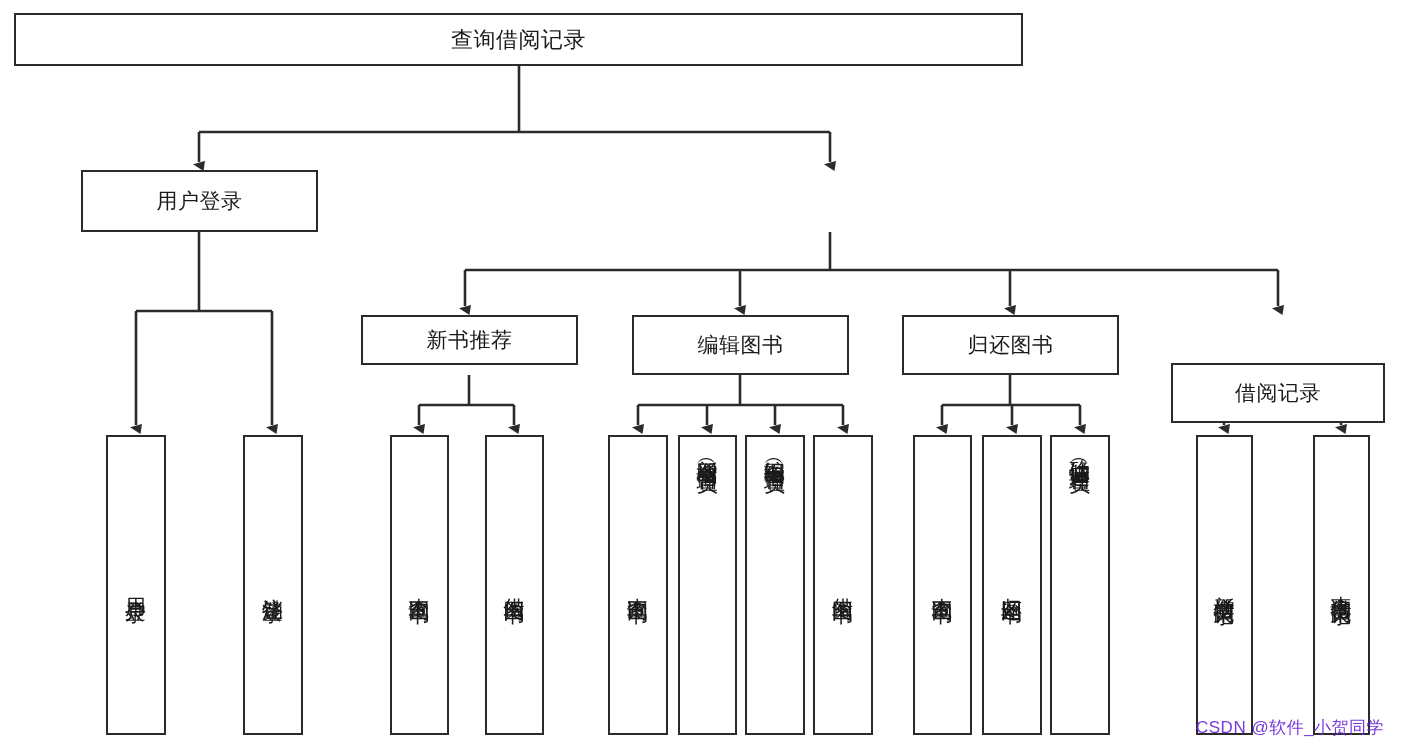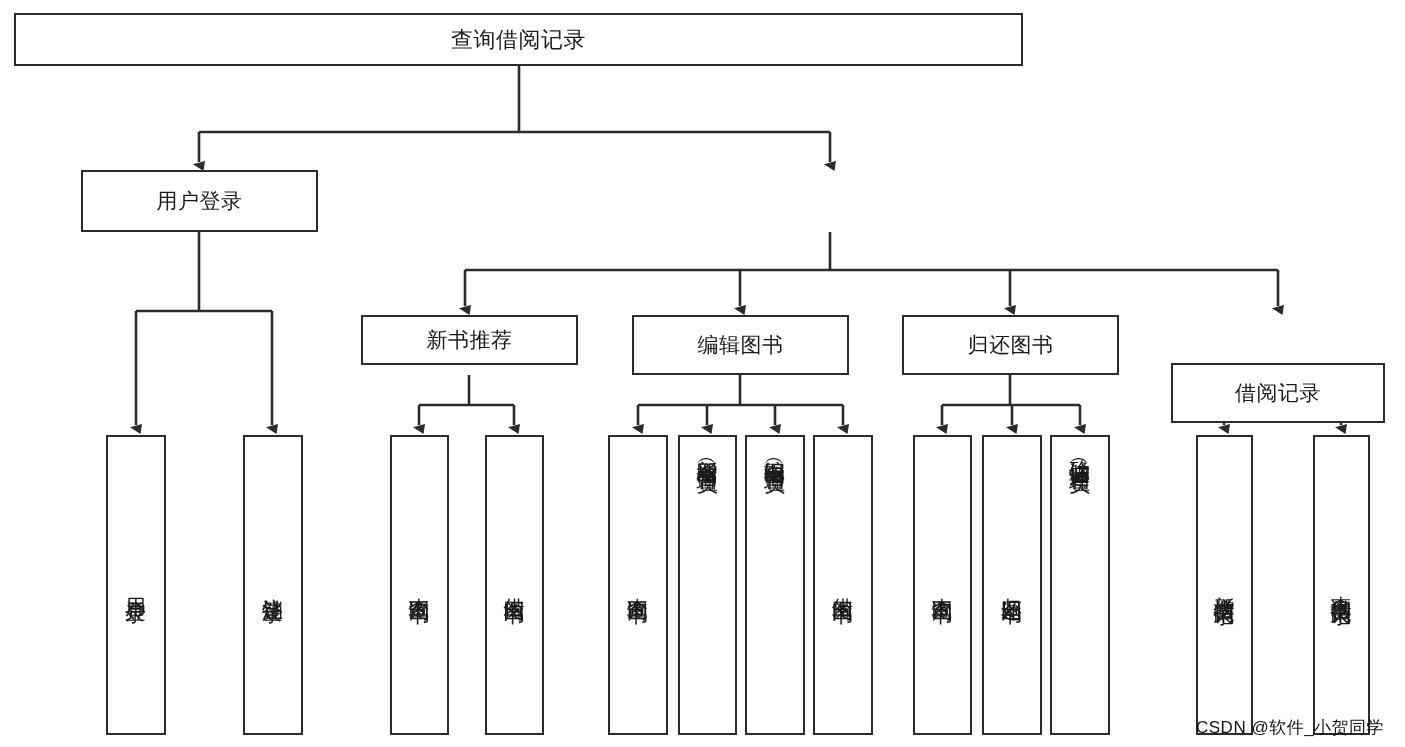--- a/index.html
+++ b/index.html
@@ -64,21 +64,21 @@
     writing-mode: vertical-rl;
     text-orientation: upright;
     font-size: 21px;
     line-height: 1.1;
     letter-spacing: 2px;
     white-space: nowrap;
   }
   .watermark {
     position: absolute;
     font-size: 17px;
-    color: #000000;
+    color: #6d28d9;
     white-space: nowrap;
     letter-spacing: 0.5px;
     opacity: 0.92;
   }
 </style>
 </head>
 <body>
 
 <div id="canvas">
 

